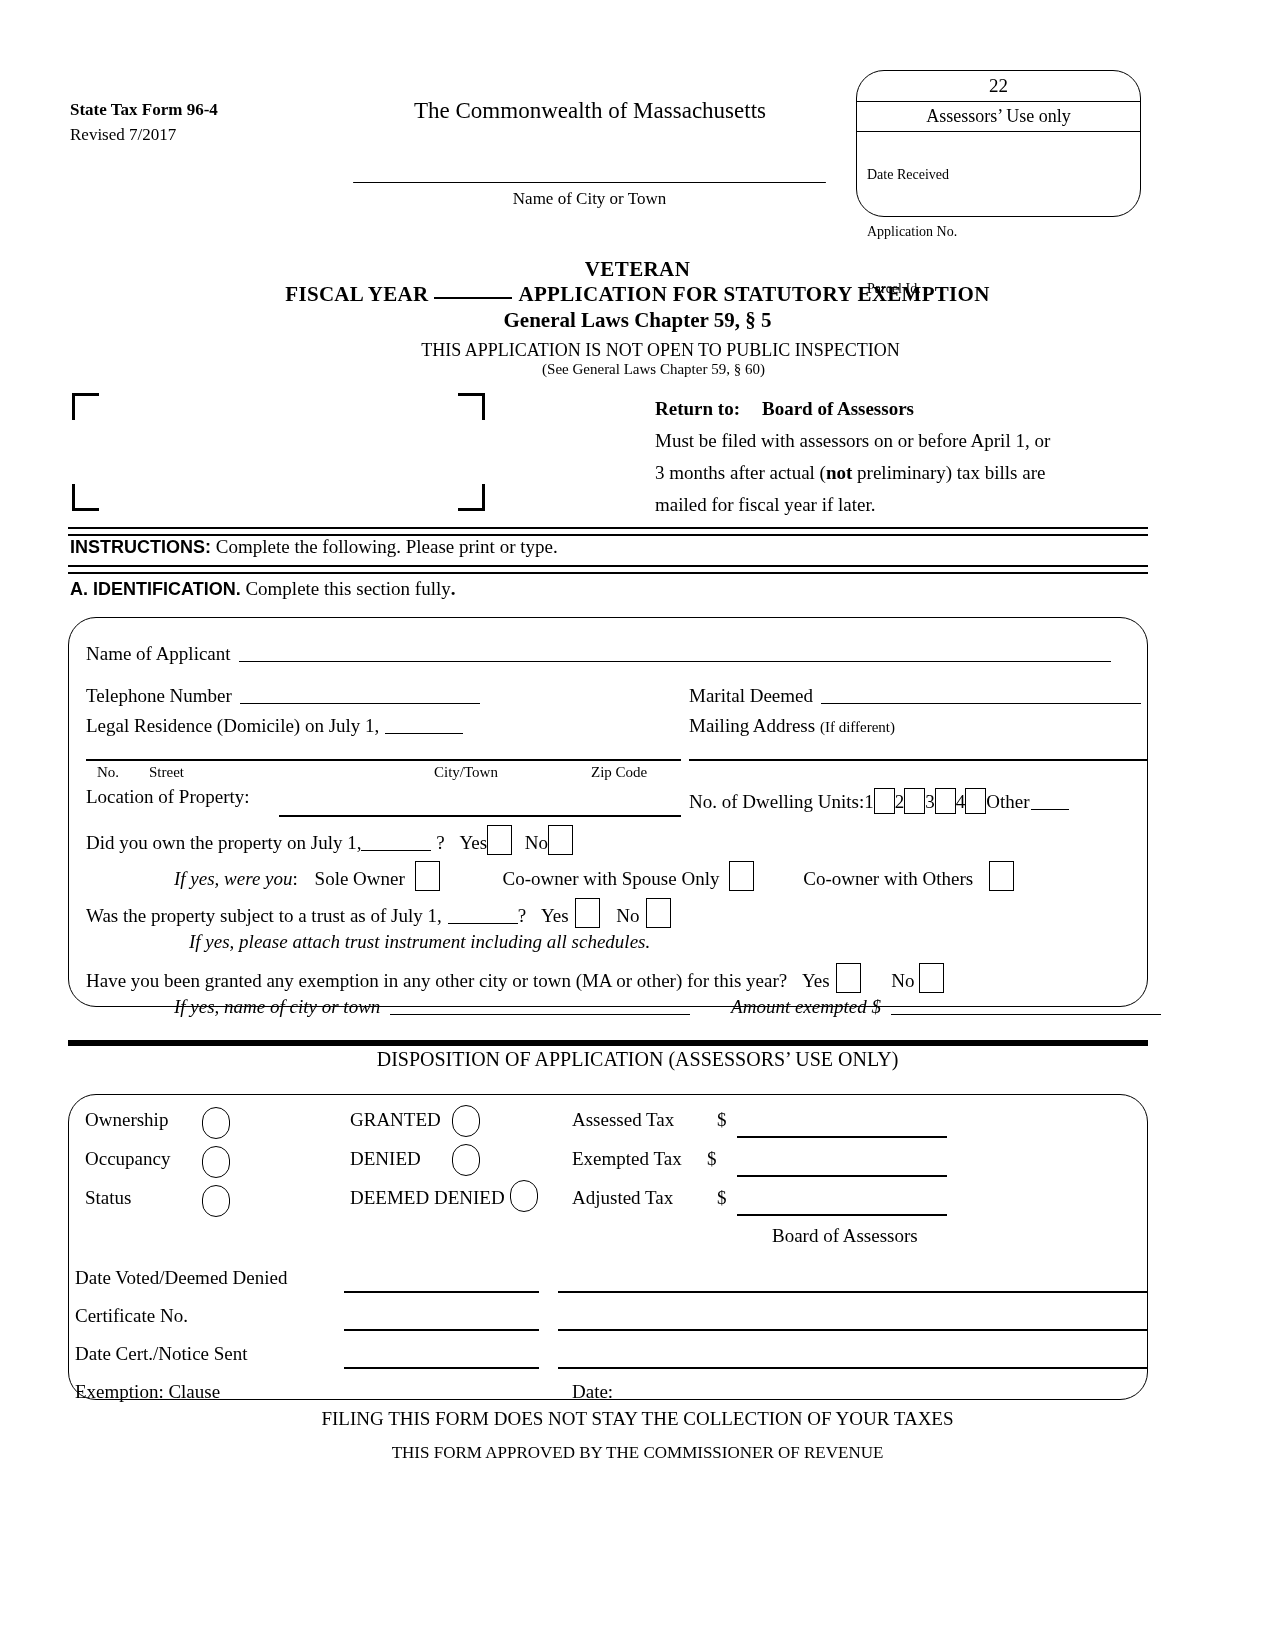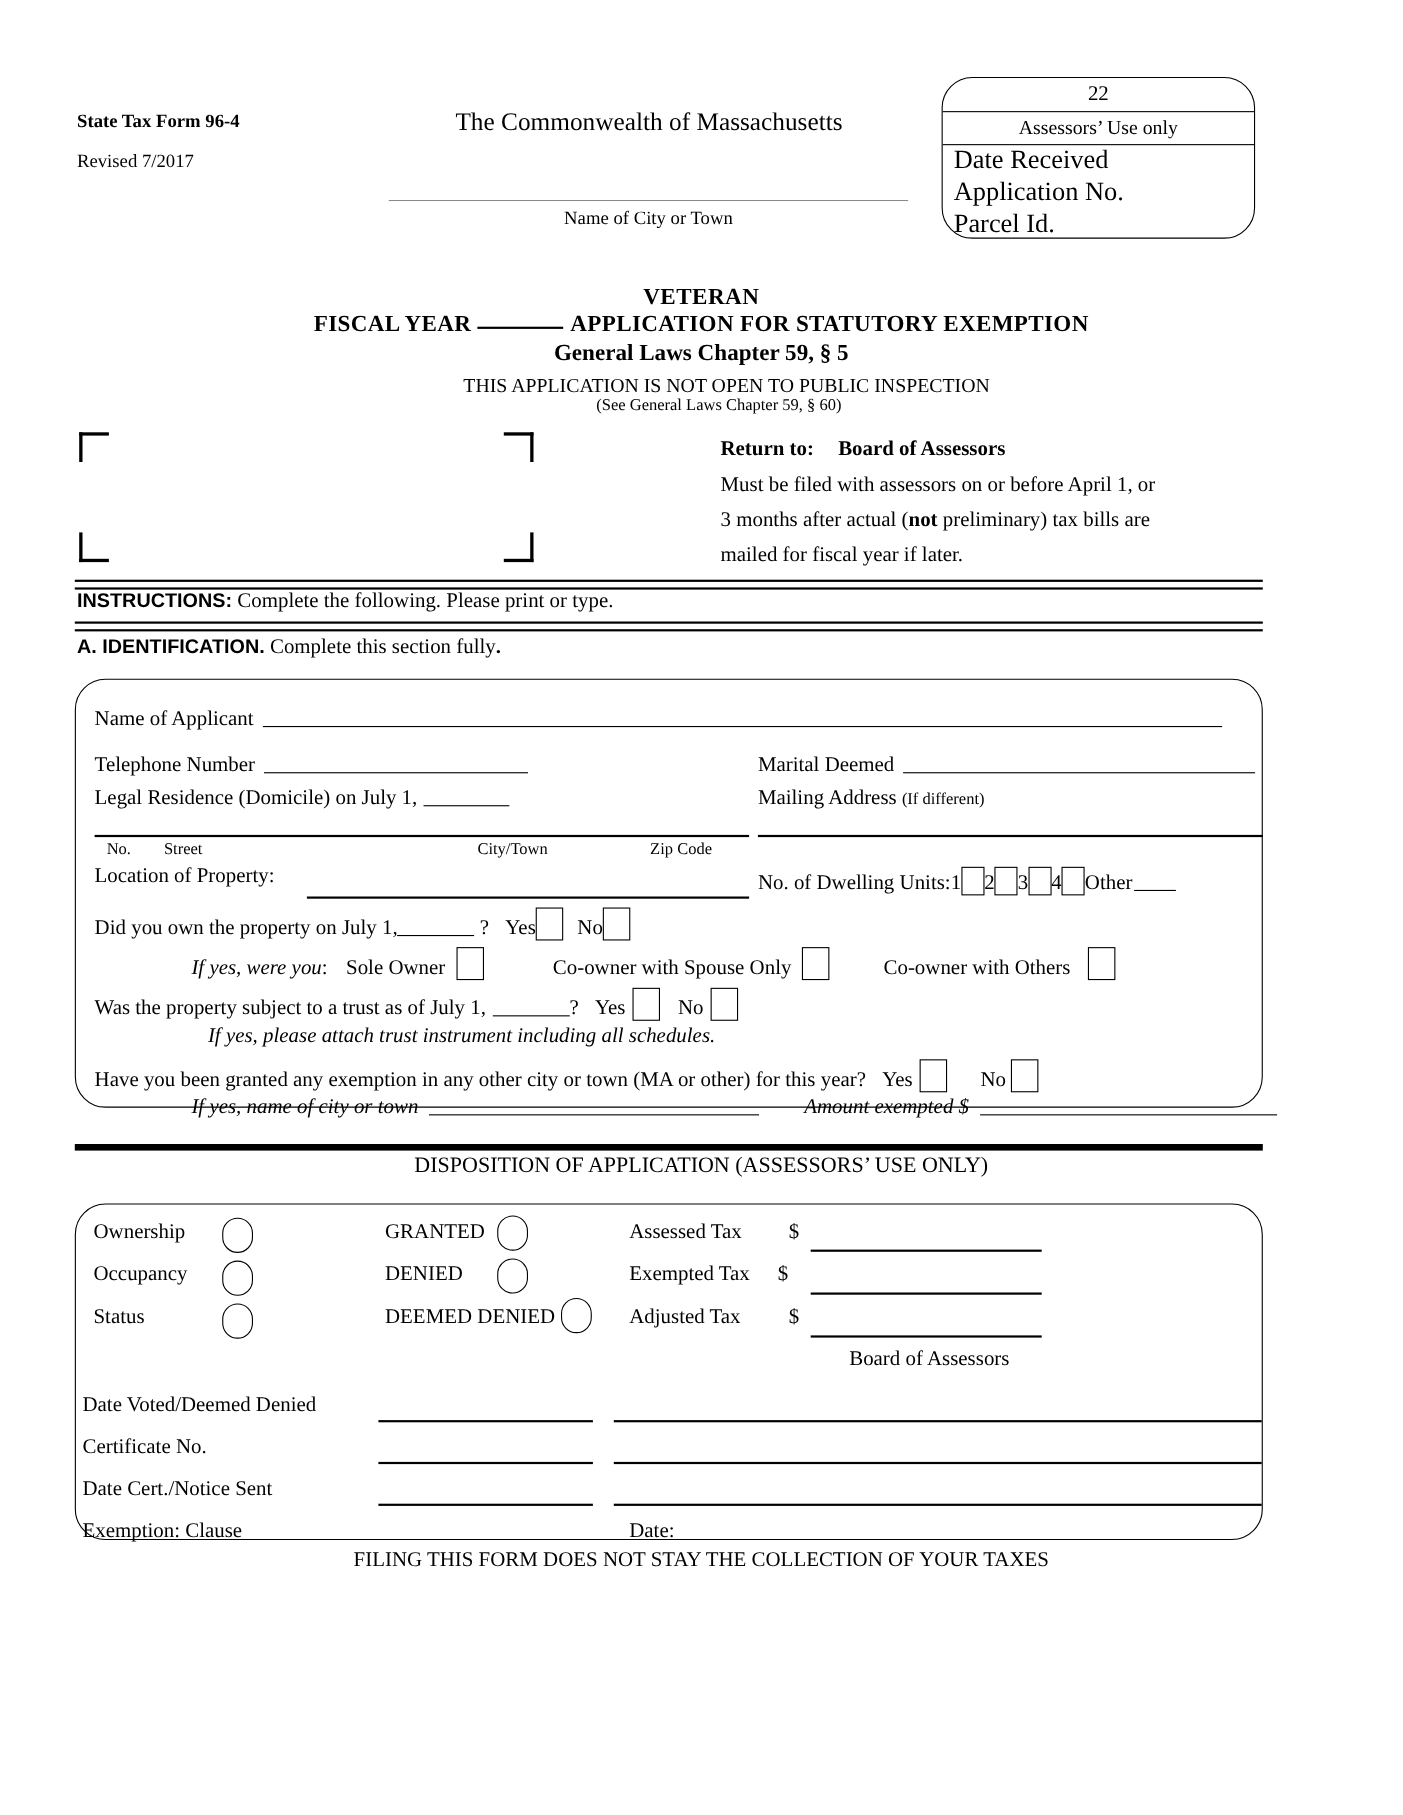--- a/index.html
+++ b/index.html
@@ -42,21 +42,21 @@
     vertical-align: -6px;
   }
   .cbox.sm { width: 19px; height: 24px; }
   .cbox.md { width: 23px; height: 28px; }
   .cbox.lg { width: 26px; height: 30px; }
 
   
   #form-id {
     left: 70px; top: 100px; font-size: 17px;
   }
-  #form-id .line2 { margin-top: 17px; font-weight: normal; }
+  #form-id .line2 { margin-top: 5px; font-weight: normal; }
 
   #commonwealth {
     left: 355px; top: 98px; width: 470px;
     text-align: center; font-size: 23px;
   }
   #city-town-rule {
     left: 353px; top: 182px; width: 473px;
     border-bottom: 1.8px solid #000; height: 0;
   }
   #city-town-label {
@@ -72,21 +72,22 @@
   #assessors-box .row-num {
     height: 30px; line-height: 30px; text-align: center;
     font-size: 19px; border-bottom: 1.6px solid #000;
   }
   #assessors-box .row-use {
     height: 29px; line-height: 29px; text-align: center;
     font-size: 18px; border-bottom: 1.6px solid #000;
   }
   #assessors-box .row-field {
     height: 29px; line-height: 29px; padding-left: 10px;
-    font-size: 24px;
+    font-size: 14px;
+    margin-top: 28px;
   }
 
   
   #title-veteran  { left: 0; top: 257px; width: 1275px; text-align: center; font-size: 21px; letter-spacing: .4px; }
   #title-main     { left: 0; top: 282px; width: 1275px; text-align: center; font-size: 21px; letter-spacing: .3px; }
   #title-laws     { left: 0; top: 308px; width: 1275px; text-align: center; font-size: 21px; }
   #notice1        { left: 0; top: 340px; width: 1275px; text-align: center; font-size: 18px; padding-left: 23px; }
   #notice2        { left: 16px; top: 361px; width: 1275px; text-align: center; font-size: 15px; }
   .fyblank { display:inline-block; width: 78px; border-bottom: 2px solid #000; vertical-align: 2px; margin: 0 6px; }
 
@@ -311,14 +312,15 @@
     <div class="hline" style="left:275px; top:196px; width:195px; height:2.4px;"></div>
     <div class="hline" style="left:275px; top:234px; width:195px; height:2.4px;"></div>
     <div class="hline" style="left:275px; top:272px; width:195px; height:2.4px;"></div>
 
     <div class="hline" style="left:489px; top:196px; width:589px; height:2.4px;"></div>
     <div class="hline" style="left:489px; top:234px; width:589px; height:2.4px;"></div>
     <div class="hline" style="left:489px; top:272px; width:589px; height:2.4px;"></div>
   </div>
 
   <div class="abs" id="footer1">FILING THIS FORM DOES NOT STAY THE COLLECTION OF YOUR TAXES</div>
+  <div class="abs" id="footer2">THIS FORM APPROVED BY THE COMMISSIONER OF REVENUE</div>
 
 </div>
 
 </body></html>

